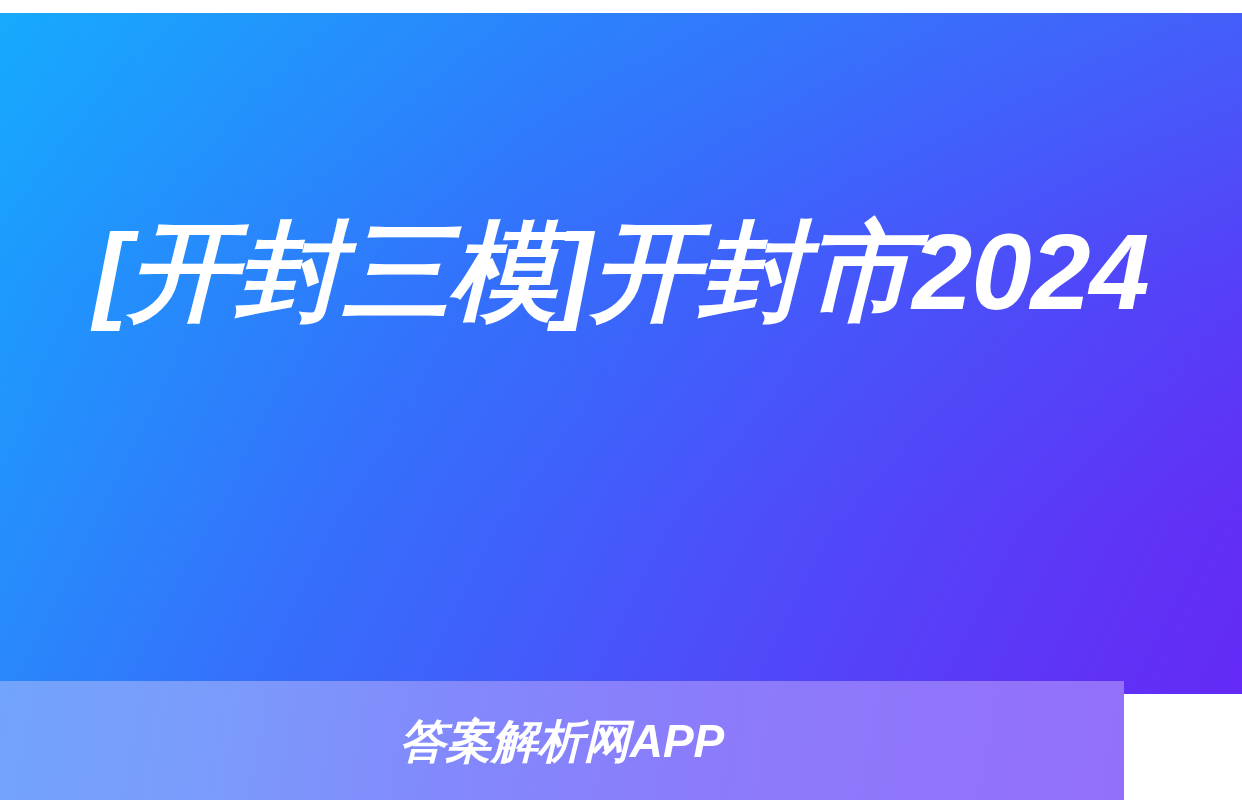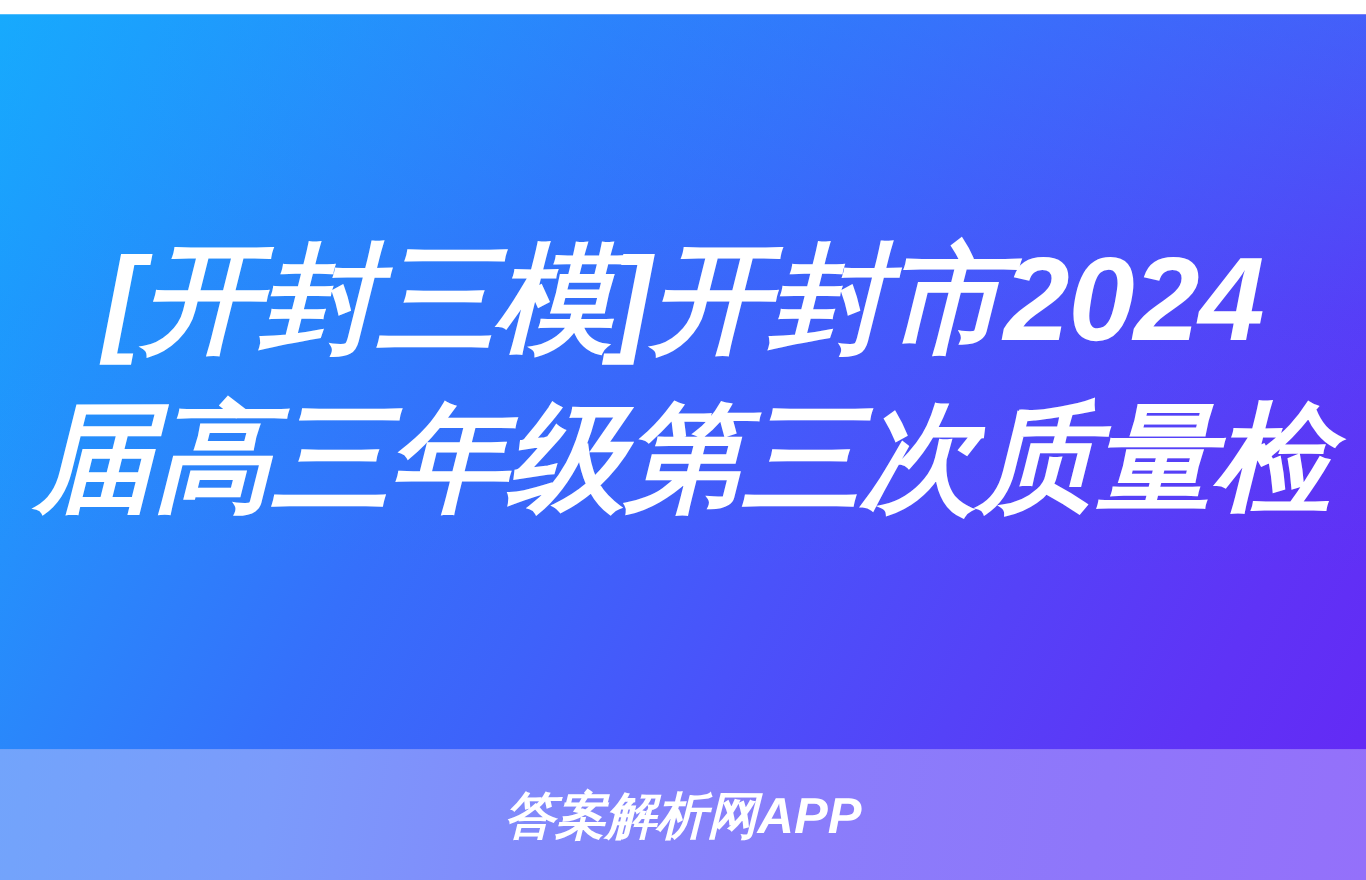--- a/index.html
+++ b/index.html
@@ -70,21 +70,21 @@
     line-height: 145px;
     letter-spacing: -1px;
     white-space: nowrap;
   }
 
   
   .footer-band {
     position: absolute;
     left: 0;
     top: 681px;
-    width: 1242px;
+    width: 1124px;
     height: 119px;
     background: linear-gradient(100deg,
         #72A4FB 0%,
         #7B9BFB 20%,
         #8289FB 40%,
         #8A7DFB 60%,
         #8F76FA 80%,
         #9470FA 100%);
     display: flex;
     align-items: center;
@@ -103,21 +103,20 @@
 </style>
 </head>
 <body>
 
 <div id="poster">
 
   <div class="hero">
 
     <div class="title-block">
       <span class="title-line">[开封三模]开封市2024</span>
-      <span class="title-line">届高三年级第三次质量检</span>
     </div>
 
   </div>
 
   <div class="footer-band">
     <span class="footer-text">答案解析网APP</span>
   </div>
 
 </div>
 

